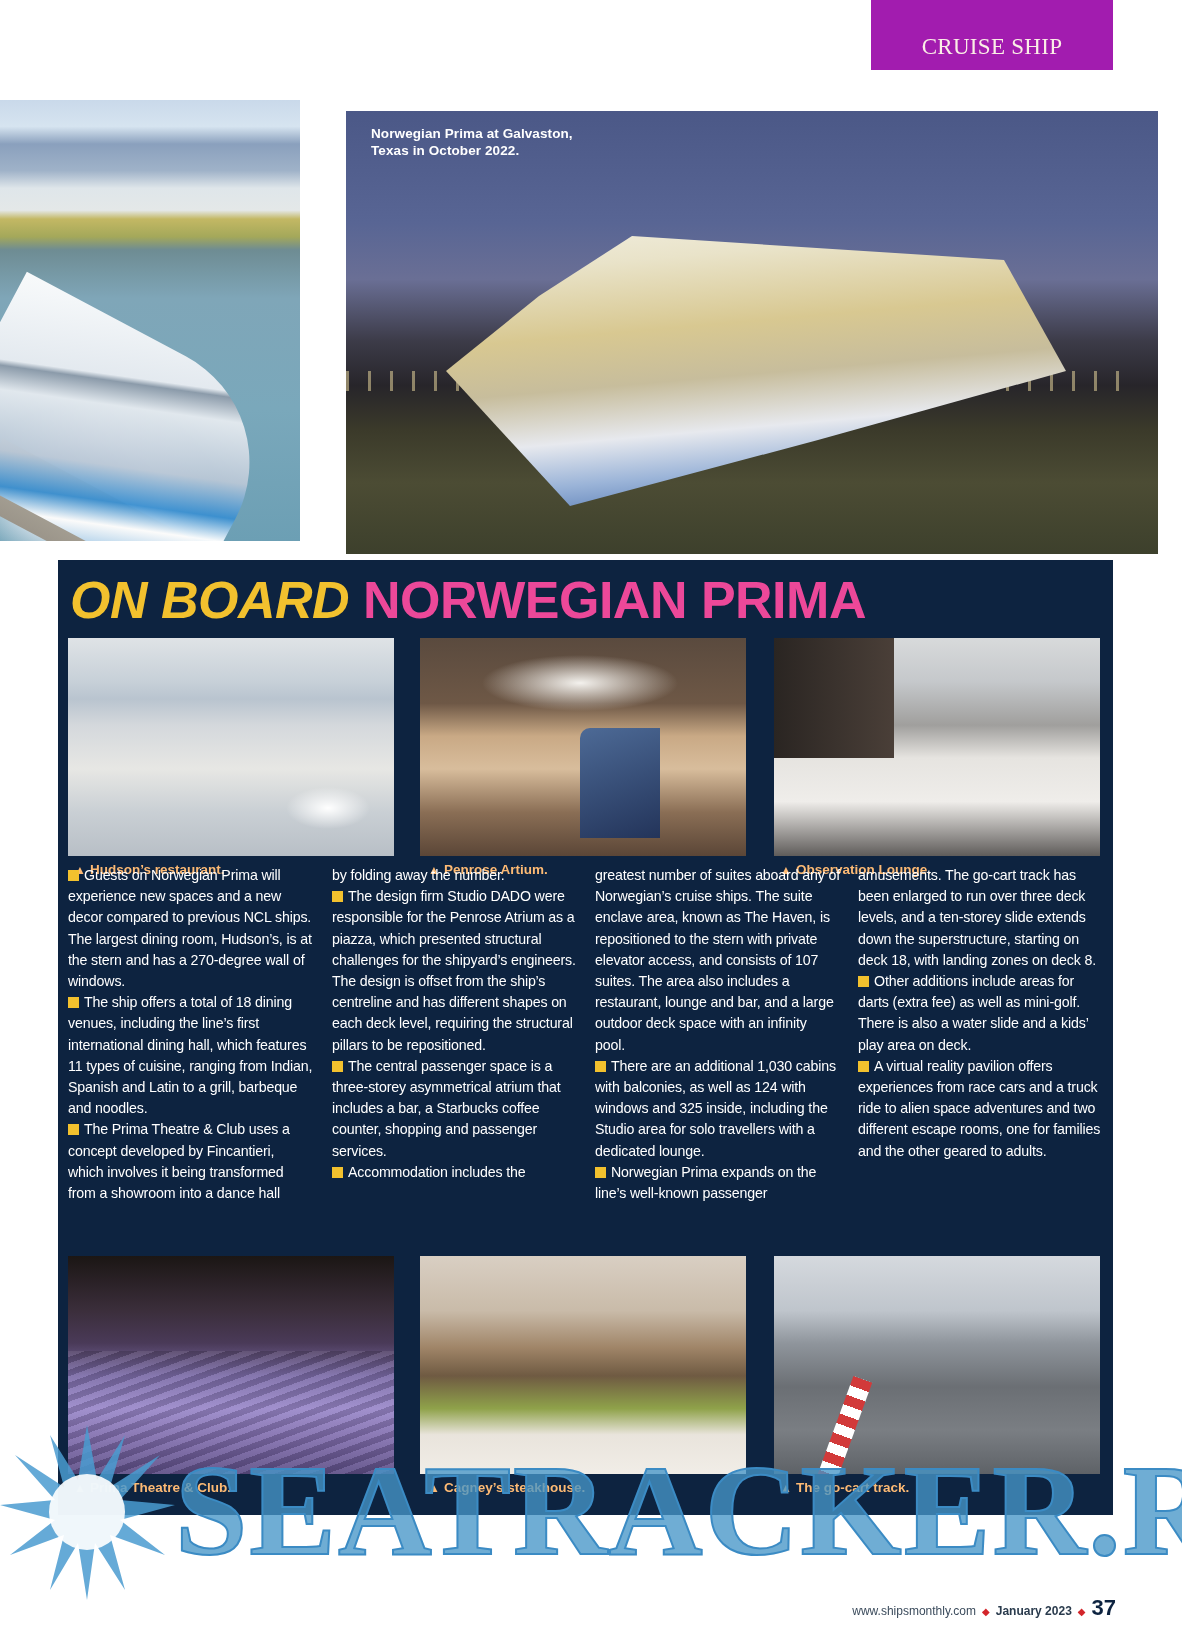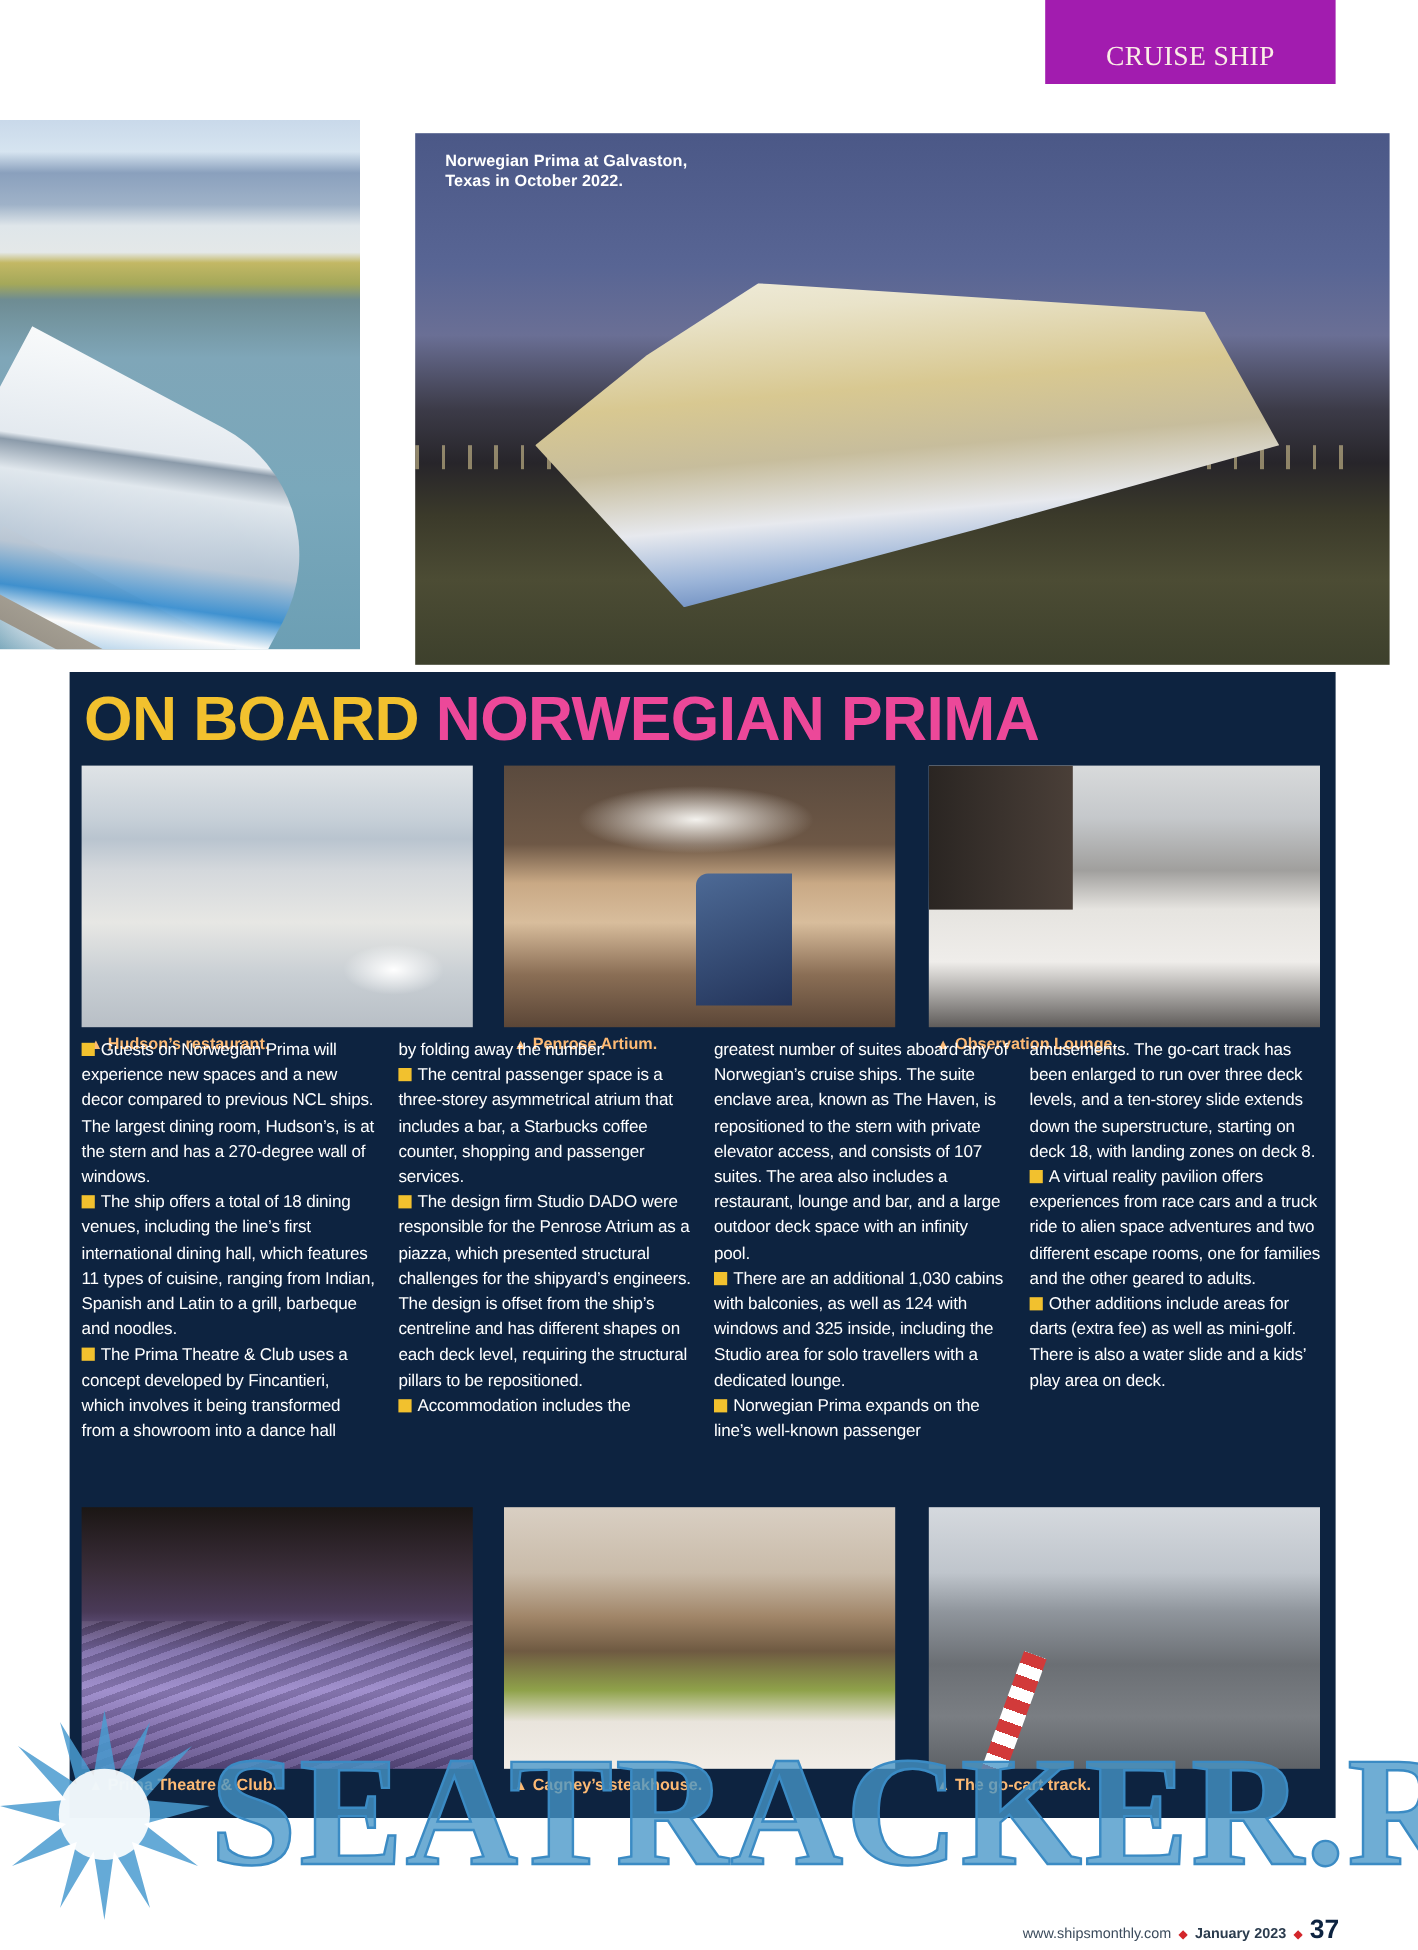--- a/index.html
+++ b/index.html
@@ -58,21 +58,21 @@
 
   
   .feature {
     position: absolute; left: 58px; top: 560px; width: 1055px; height: 955px;
     background: #0d2340;
   }
   .feature-title {
     position: absolute; left: 12px; top: 8px; font-size: 52px; font-weight: bold;
     letter-spacing: -0.5px; white-space: nowrap; line-height: 64px;
   }
-  .feature-title .t-yellow { color: #f2c12e; }
+  .feature-title .t-yellow { color: #f2c12e; font-style: italic; }
   .feature-title .t-white { color: #ec4899; }
 
   .fig { position: absolute; width: 326px; height: 218px; overflow: hidden; }
   .fig-caption {
     position: absolute; color: #fdba74; font-size: 13.5px; font-weight: bold; white-space: nowrap;
   }
   .tri { display: inline-block; margin-right: 4px; font-size: 12px; }
 
   .img-hudsons {
     background:
@@ -198,33 +198,33 @@
   </div>
 
   <div class="columns">
     <div class="col" style="left:0px;">
       <p><span class="bullet"></span><span>Guests on Norwegian Prima will experience new spaces and a new decor compared to previous NCL ships. The largest dining room, Hudson’s, is at the stern and has a 270-degree wall of windows.</span></p>
       <p><span class="bullet"></span><span>The ship offers a total of 18 dining venues, including the line’s first international dining hall, which features 11 types of cuisine, ranging from Indian, Spanish and Latin to a grill, barbeque and noodles.</span></p>
       <p><span class="bullet"></span><span>The Prima Theatre &amp; Club uses a concept developed by Fincantieri, which involves it being transformed from a showroom into a dance hall</span></p>
     </div>
     <div class="col" style="left:264px;">
       <p><span>by folding away the number.</span></p>
+      <p><span class="bullet"></span><span>The design firm Studio DADO were responsible for the Penrose Atrium as a piazza, which presented structural challenges for the shipyard’s engineers. The design is offset from the ship’s centreline and has different shapes on each deck level, requiring the structural pillars to be repositioned.</span></p>
       <p><span class="bullet"></span><span>The central passenger space is a three-storey asymmetrical atrium that includes a bar, a Starbucks coffee counter, shopping and passenger services.</span></p>
-      <p><span class="bullet"></span><span>The design firm Studio DADO were responsible for the Penrose Atrium as a piazza, which presented structural challenges for the shipyard’s engineers. The design is offset from the ship’s centreline and has different shapes on each deck level, requiring the structural pillars to be repositioned.</span></p>
       <p><span class="bullet"></span><span>Accommodation includes the</span></p>
     </div>
     <div class="col" style="left:527px;">
       <p><span>greatest number of suites aboard any of Norwegian’s cruise ships. The suite enclave area, known as The Haven, is repositioned to the stern with private elevator access, and consists of 107 suites. The area also includes a restaurant, lounge and bar, and a large outdoor deck space with an infinity pool.</span></p>
       <p><span class="bullet"></span><span>There are an additional 1,030 cabins with balconies, as well as 124 with windows and 325 inside, including the Studio area for solo travellers with a dedicated lounge.</span></p>
       <p><span class="bullet"></span><span>Norwegian Prima expands on the line’s well-known passenger</span></p>
     </div>
     <div class="col" style="left:790px;">
       <p><span>amusements. The go-cart track has been enlarged to run over three deck levels, and a ten-storey slide extends down the superstructure, starting on deck 18, with landing zones on deck 8.</span></p>
+      <p><span class="bullet"></span><span>Other additions include areas for darts (extra fee) as well as mini-golf. There is also a water slide and a kids’ play area on deck.</span></p>
       <p><span class="bullet"></span><span>A virtual reality pavilion offers experiences from race cars and a truck ride to alien space adventures and two different escape rooms, one for families and the other geared to adults.</span></p>
-      <p><span class="bullet"></span><span>Other additions include areas for darts (extra fee) as well as mini-golf. There is also a water slide and a kids’ play area on deck.</span></p>
     </div>
   </div>
 
   <div class="fig img-theatre" style="left:10px; top:696px;">
     <div class="img-theatre-seats"></div>
   </div>
   <div class="fig-caption" style="left:16px; top:920px;">
     <span class="tri">▲</span><span>Prima Theatre &amp; Club.</span>
   </div>
 

